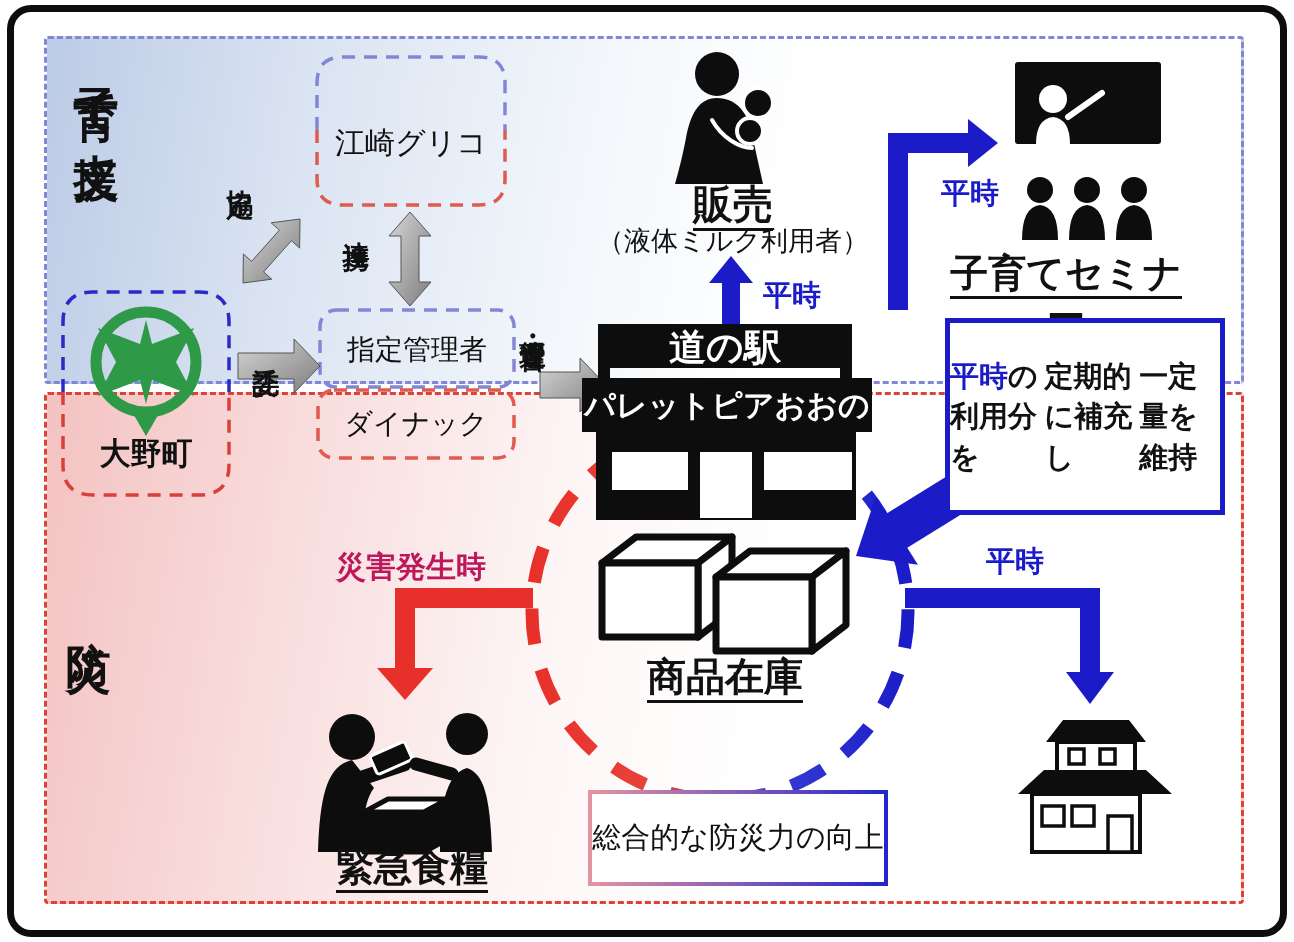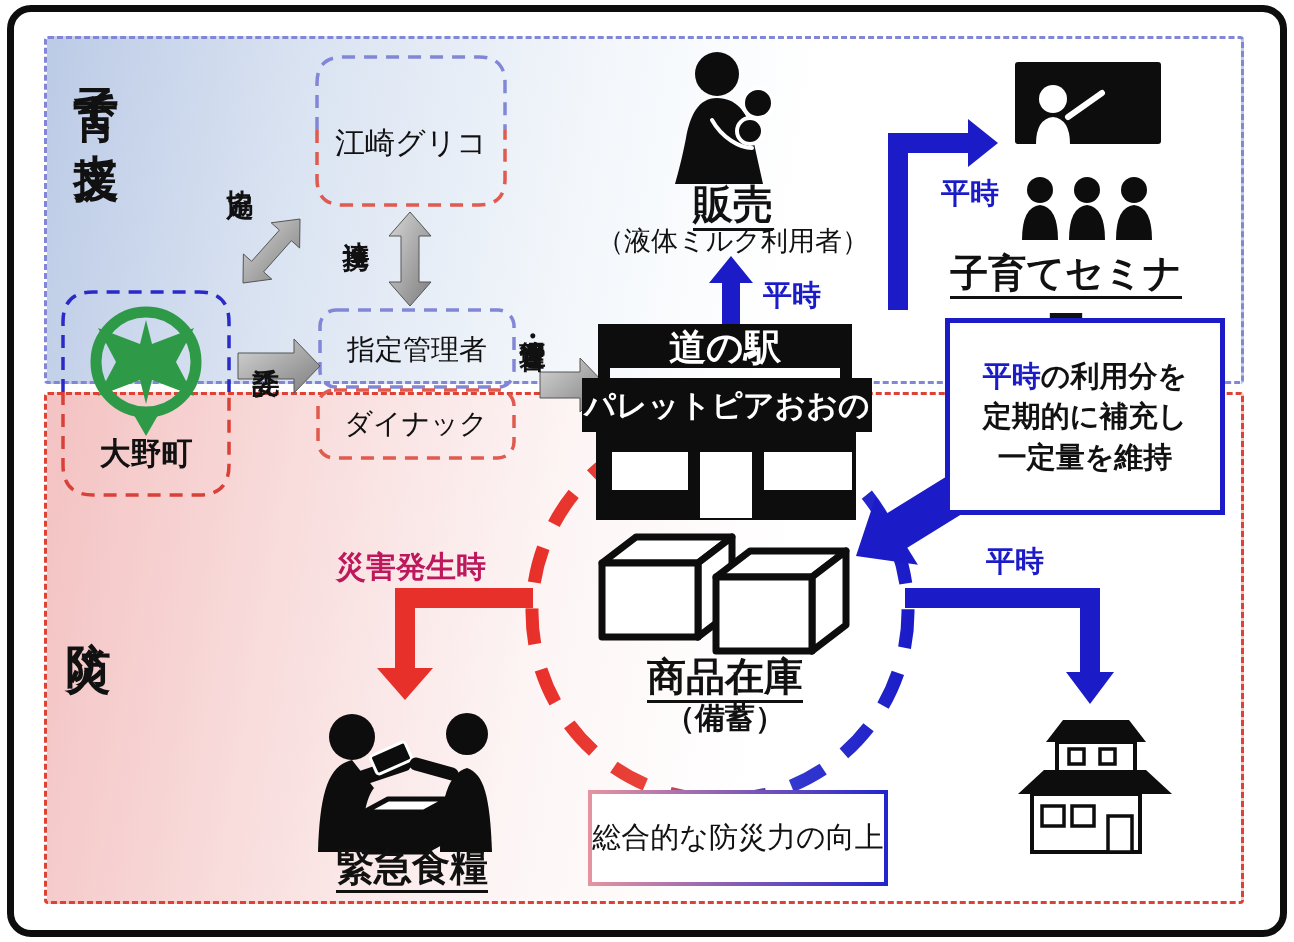--- a/index.html
+++ b/index.html
@@ -20,21 +20,21 @@
   .v-label.big{font-size:45px;}
   .v-label.small{font-size:27px;letter-spacing:1px;}
   svg.gfx{position:absolute;left:0;top:0;z-index:2;}
   .lbl{position:absolute;z-index:3;line-height:1.15;}
   .center{text-align:center;}
   .u span{border-bottom:3px solid #111;padding-bottom:2px;}
   .white{color:#fff;}
   .blue-t{color:#1b1cc8;}
   .red-t{color:#be185d;}
   .callout-replenish{position:absolute;left:945px;top:318px;width:270px;height:187px;
-      background:#fff;border:5px solid #1b1cc8;z-index:4;display:flex;flex-direction:column;
+      background:#fff;border:5px solid #1b1cc8;z-index:4;display:flex;
       justify-content:center;align-items:center;font-size:29px;font-weight:600;line-height:1.38;}
   .callout-synergy{position:absolute;left:588px;top:790px;width:292px;height:88px;
       background:#fff;border:4px solid;border-image:linear-gradient(90deg,#e493a0,#2326cc) 1;
       z-index:4;display:flex;flex-direction:row;justify-content:center;align-items:center;
       font-size:29px;font-weight:500;line-height:1.35;}
 </style>
 </head>
 <body>
 
 <div id="stage">
@@ -177,21 +177,20 @@
 
   <div class="lbl center white" style="left:598px;top:327px;width:254px;font-size:37px;font-weight:bold;">道の駅</div>
   <div class="lbl center white" style="left:582px;top:388px;width:290px;font-size:31px;font-weight:bold;">パレットピアおおの</div>
 
   <div class="lbl center u" style="left:653px;top:181px;width:160px;font-size:40px;font-weight:bold;"><span>販売</span></div>
   <div class="lbl center" style="left:593px;top:226px;width:280px;font-size:27px;">（液体ミルク利用者）</div>
 
   <div class="lbl center u" style="left:946px;top:252px;width:240px;font-size:38px;font-weight:bold;"><span>子育てセミナー</span></div>
 
   <div class="lbl center u" style="left:625px;top:655px;width:200px;font-size:39px;font-weight:bold;"><span>商品在庫</span></div>
-  <div class="lbl center" style="left:625px;top:701px;width:200px;font-size:30px;font-weight:bold;">（備蓄）</div>
 
   <div class="lbl center u" style="left:312px;top:846px;width:200px;font-size:38px;font-weight:bold;"><span>緊急食糧</span></div>
 
   <div class="lbl blue-t" style="left:763px;top:279px;font-size:29px;font-weight:bold;">平時</div>
   <div class="lbl blue-t" style="left:941px;top:177px;font-size:29px;font-weight:bold;">平時</div>
   <div class="lbl blue-t" style="left:986px;top:545px;font-size:29px;font-weight:bold;">平時</div>
   <div class="lbl red-t" style="left:336px;top:550px;font-size:30px;font-weight:bold;">災害発生時</div>
 
   <div class="callout-replenish">
     <div><span class="blue-t">平時</span><span>の利用分を</span></div>

